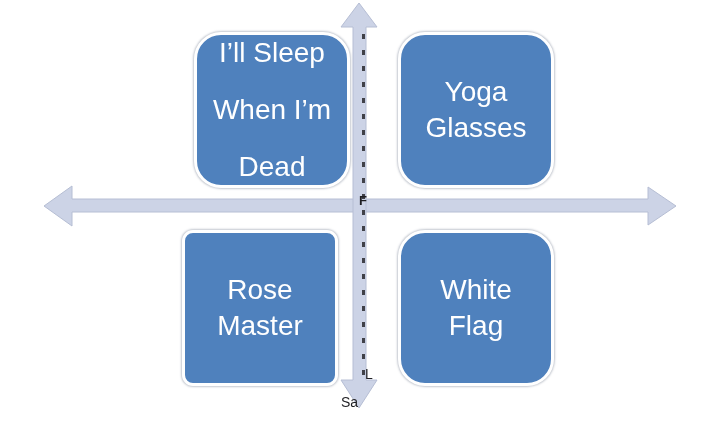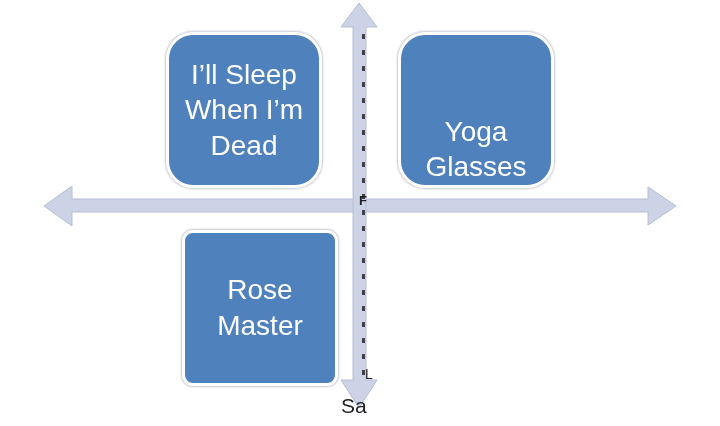--- a/index.html
+++ b/index.html
@@ -42,42 +42,42 @@
       transparent 16px
     );
   }
   .fragment {
     position: absolute;
     color: #1f1f23;
     white-space: nowrap;
   }
   .fragment.center-glyph { left: 359px; top: 193px; font-size: 13px; font-weight: bold; }
   .fragment.side-glyph   { left: 365px; top: 366px; font-size: 14px; }
-  .fragment.bottom-text  { left: 341px; top: 394px; font-size: 21px; }
+  .fragment.bottom-text  { left: 341px; top: 394px; font-size: 14px; }
 
   .quadrant-box {
     position: absolute;
     width: 156px;
     height: 156px;
     background: var(--box-fill, #4f81bd);
     border: 3px solid var(--box-border, #ffffff);
     border-radius: 27px;
     box-sizing: border-box;
     box-shadow: 0 0 2px 1px rgba(110, 120, 140, 0.40);
     display: flex;
     flex-direction: column;
     align-items: center;
     justify-content: center;
     text-align: center;
     color: var(--box-text, #ffffff);
     font-size: 28px;
     line-height: 1.27;
   }
-  .quadrant-box.tl { left: 166px; top: 32px; }
-  .quadrant-box.tr { left: 398px; top: 32px; justify-content: flex-end; }
+  .quadrant-box.tl { left: 194px; top: 32px; justify-content: space-between; }
+  .quadrant-box.tr { left: 398px; top: 32px; }
   .quadrant-box.bl { left: 182px; top: 230px; border-radius: 11px; }
   .quadrant-box.br { left: 398px; top: 230px; }
   .box-line { display: block; }
 </style>
 </head>
 <body>
 
 <div class="canvas">
 
   <svg class="axes-svg" viewBox="0 0 720 426" xmlns="http://www.w3.org/2000/svg">
@@ -102,14 +102,18 @@
   <div class="quadrant-box tr">
     <span class="box-line">Yoga</span>
     <span class="box-line">Glasses</span>
   </div>
 
   <div class="quadrant-box bl">
     <span class="box-line">Rose</span>
     <span class="box-line">Master</span>
   </div>
 
+  <div class="quadrant-box br">
+    <span class="box-line">White</span>
+    <span class="box-line">Flag</span>
+  </div>
 
 </div>
 
 </body></html>

